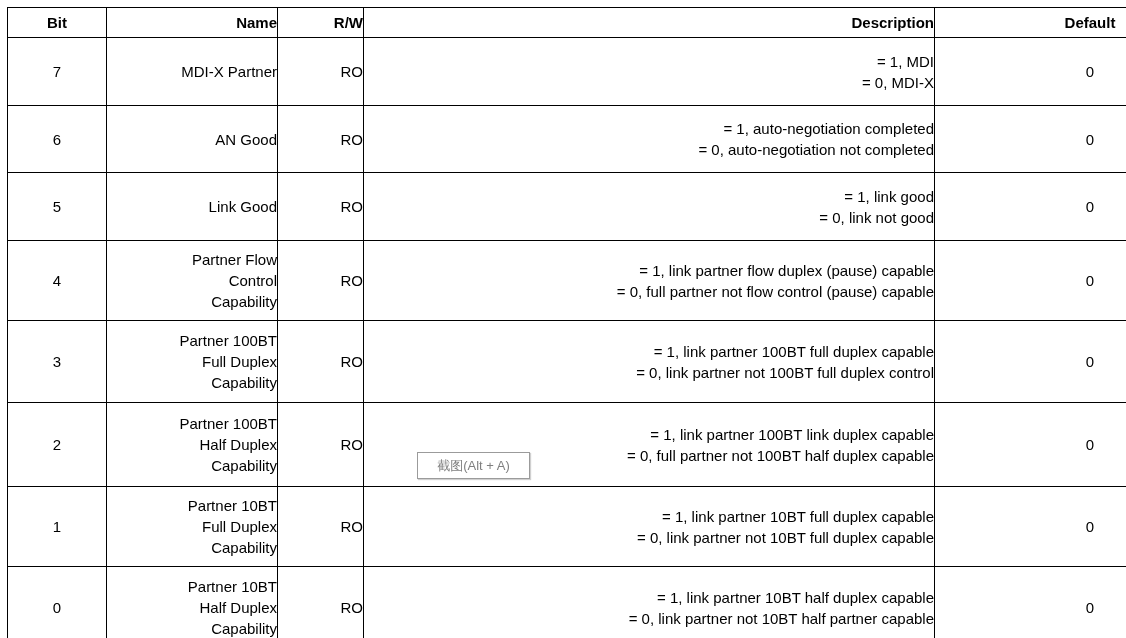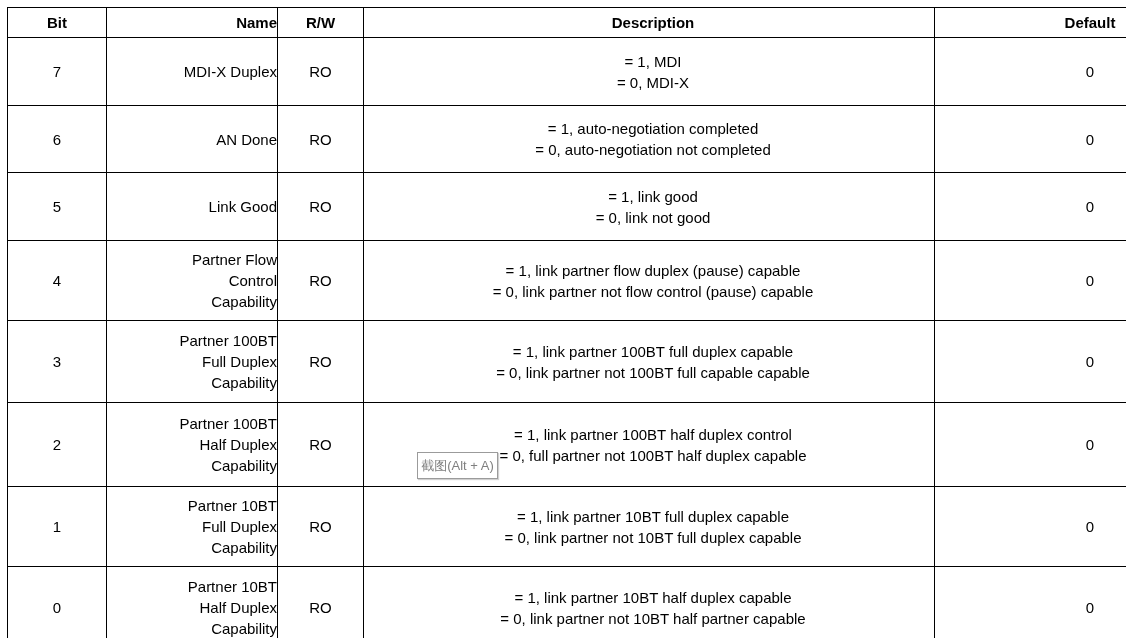--- a/index.html
+++ b/index.html
@@ -28,41 +28,41 @@
     border: 1px solid #000000;
     padding: 0;
     vertical-align: middle;
     overflow: hidden;
   }
   .reg-table thead tr { height: 30px; }
   .reg-table th { font-weight: bold; font-size: 15px; }
   
   .c-bit   { text-align: center; }
   .c-name  { text-align: right; padding-left: 9px !important; }
-  .c-rw    { text-align: center; }
-  .c-desc  { text-align: center; padding-left: 8px !important; }
+  .c-rw    { text-align: right; }
+  .c-desc  { text-align: right; padding-left: 8px !important; }
   .c-default { text-align: center; }
   
   .c-name .line { line-height: 21px; }
   .c-desc .line { line-height: 21px; }
   .c-desc .line + .line { margin-top: 0; }
   
   tr.r0 { height: 68px; }
   tr.r1 { height: 67px; }
   tr.r2 { height: 68px; }
   tr.r3 { height: 80px; }
   tr.r4 { height: 82px; }
   tr.r5 { height: 84px; }
   tr.r6 { height: 80px; }
   tr.r7 { height: 82px; }
   
   .snip-tooltip {
     position: absolute;
     left: 417px; top: 452px;
-    width: 81px; height: 27px;
+    width: 113px; height: 27px;
     box-sizing: border-box;
     background: rgba(255, 255, 255, 0.78);
     border: 1px solid #9b9b9b;
     box-shadow: 1px 1px 1px rgba(150, 150, 150, 0.45);
     color: #7f7f7f;
     font-size: 13px;
     display: flex;
     align-items: center;
     justify-content: center;
     white-space: nowrap;
@@ -89,33 +89,33 @@
         <th class="c-name">Name</th>
         <th class="c-rw">R/W</th>
         <th class="c-desc">Description</th>
         <th class="c-default">Default</th>
       </tr>
     </thead>
     <tbody>
         <tr class="r0">
       <td class="c-bit">7</td>
       <td class="c-name">
-            <div class="line">MDI-X Duplex</div>
+            <div class="line">MDI-X Partner</div>
           </td>
       <td class="c-rw">RO</td>
       <td class="c-desc">
             <div class="line">= 1, MDI</div>
             <div class="line">= 0, MDI-X</div>
           </td>
       <td class="c-default">0</td>
     </tr>
         <tr class="r1">
       <td class="c-bit">6</td>
       <td class="c-name">
-            <div class="line">AN Done</div>
+            <div class="line">AN Good</div>
           </td>
       <td class="c-rw">RO</td>
       <td class="c-desc">
             <div class="line">= 1, auto-negotiation completed</div>
             <div class="line">= 0, auto-negotiation not completed</div>
           </td>
       <td class="c-default">0</td>
     </tr>
         <tr class="r2">
       <td class="c-bit">5</td>
@@ -132,48 +132,48 @@
         <tr class="r3">
       <td class="c-bit">4</td>
       <td class="c-name">
             <div class="line">Partner Flow</div>
             <div class="line">Control</div>
             <div class="line">Capability</div>
           </td>
       <td class="c-rw">RO</td>
       <td class="c-desc">
             <div class="line">= 1, link partner flow duplex (pause) capable</div>
-            <div class="line">= 0, link partner not flow control (pause) capable</div>
+            <div class="line">= 0, full partner not flow control (pause) capable</div>
           </td>
       <td class="c-default">0</td>
     </tr>
         <tr class="r4">
       <td class="c-bit">3</td>
       <td class="c-name">
             <div class="line">Partner 100BT</div>
             <div class="line">Full Duplex</div>
             <div class="line">Capability</div>
           </td>
       <td class="c-rw">RO</td>
       <td class="c-desc">
             <div class="line">= 1, link partner 100BT full duplex capable</div>
-            <div class="line">= 0, link partner not 100BT full capable capable</div>
+            <div class="line">= 0, link partner not 100BT full duplex control</div>
           </td>
       <td class="c-default">0</td>
     </tr>
         <tr class="r5">
       <td class="c-bit">2</td>
       <td class="c-name">
             <div class="line">Partner 100BT</div>
             <div class="line">Half Duplex</div>
             <div class="line">Capability</div>
           </td>
       <td class="c-rw">RO</td>
       <td class="c-desc">
-            <div class="line">= 1, link partner 100BT half duplex control</div>
+            <div class="line">= 1, link partner 100BT link duplex capable</div>
             <div class="line">= 0, full partner not 100BT half duplex capable</div>
           </td>
       <td class="c-default">0</td>
     </tr>
         <tr class="r6">
       <td class="c-bit">1</td>
       <td class="c-name">
             <div class="line">Partner 10BT</div>
             <div class="line">Full Duplex</div>
             <div class="line">Capability</div>

